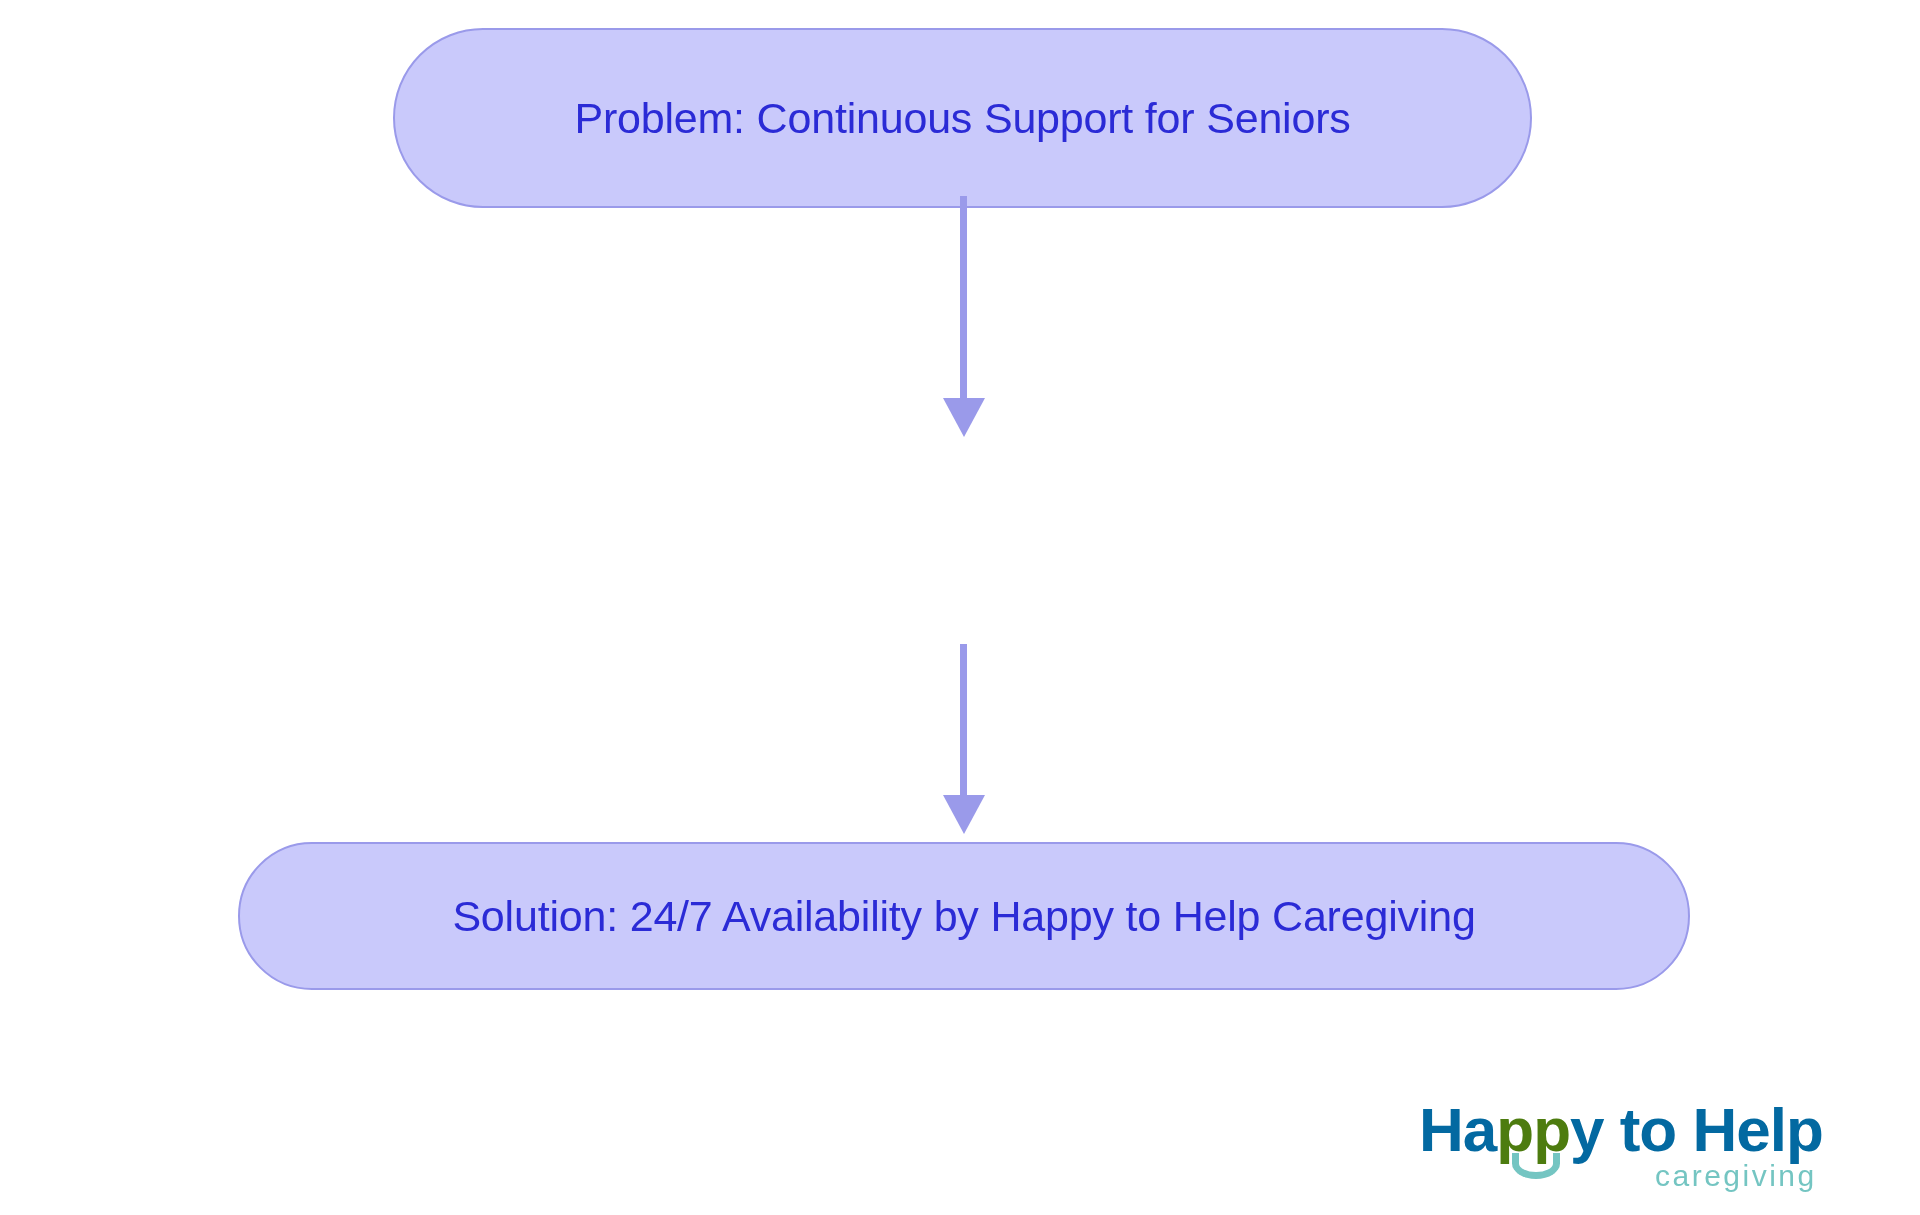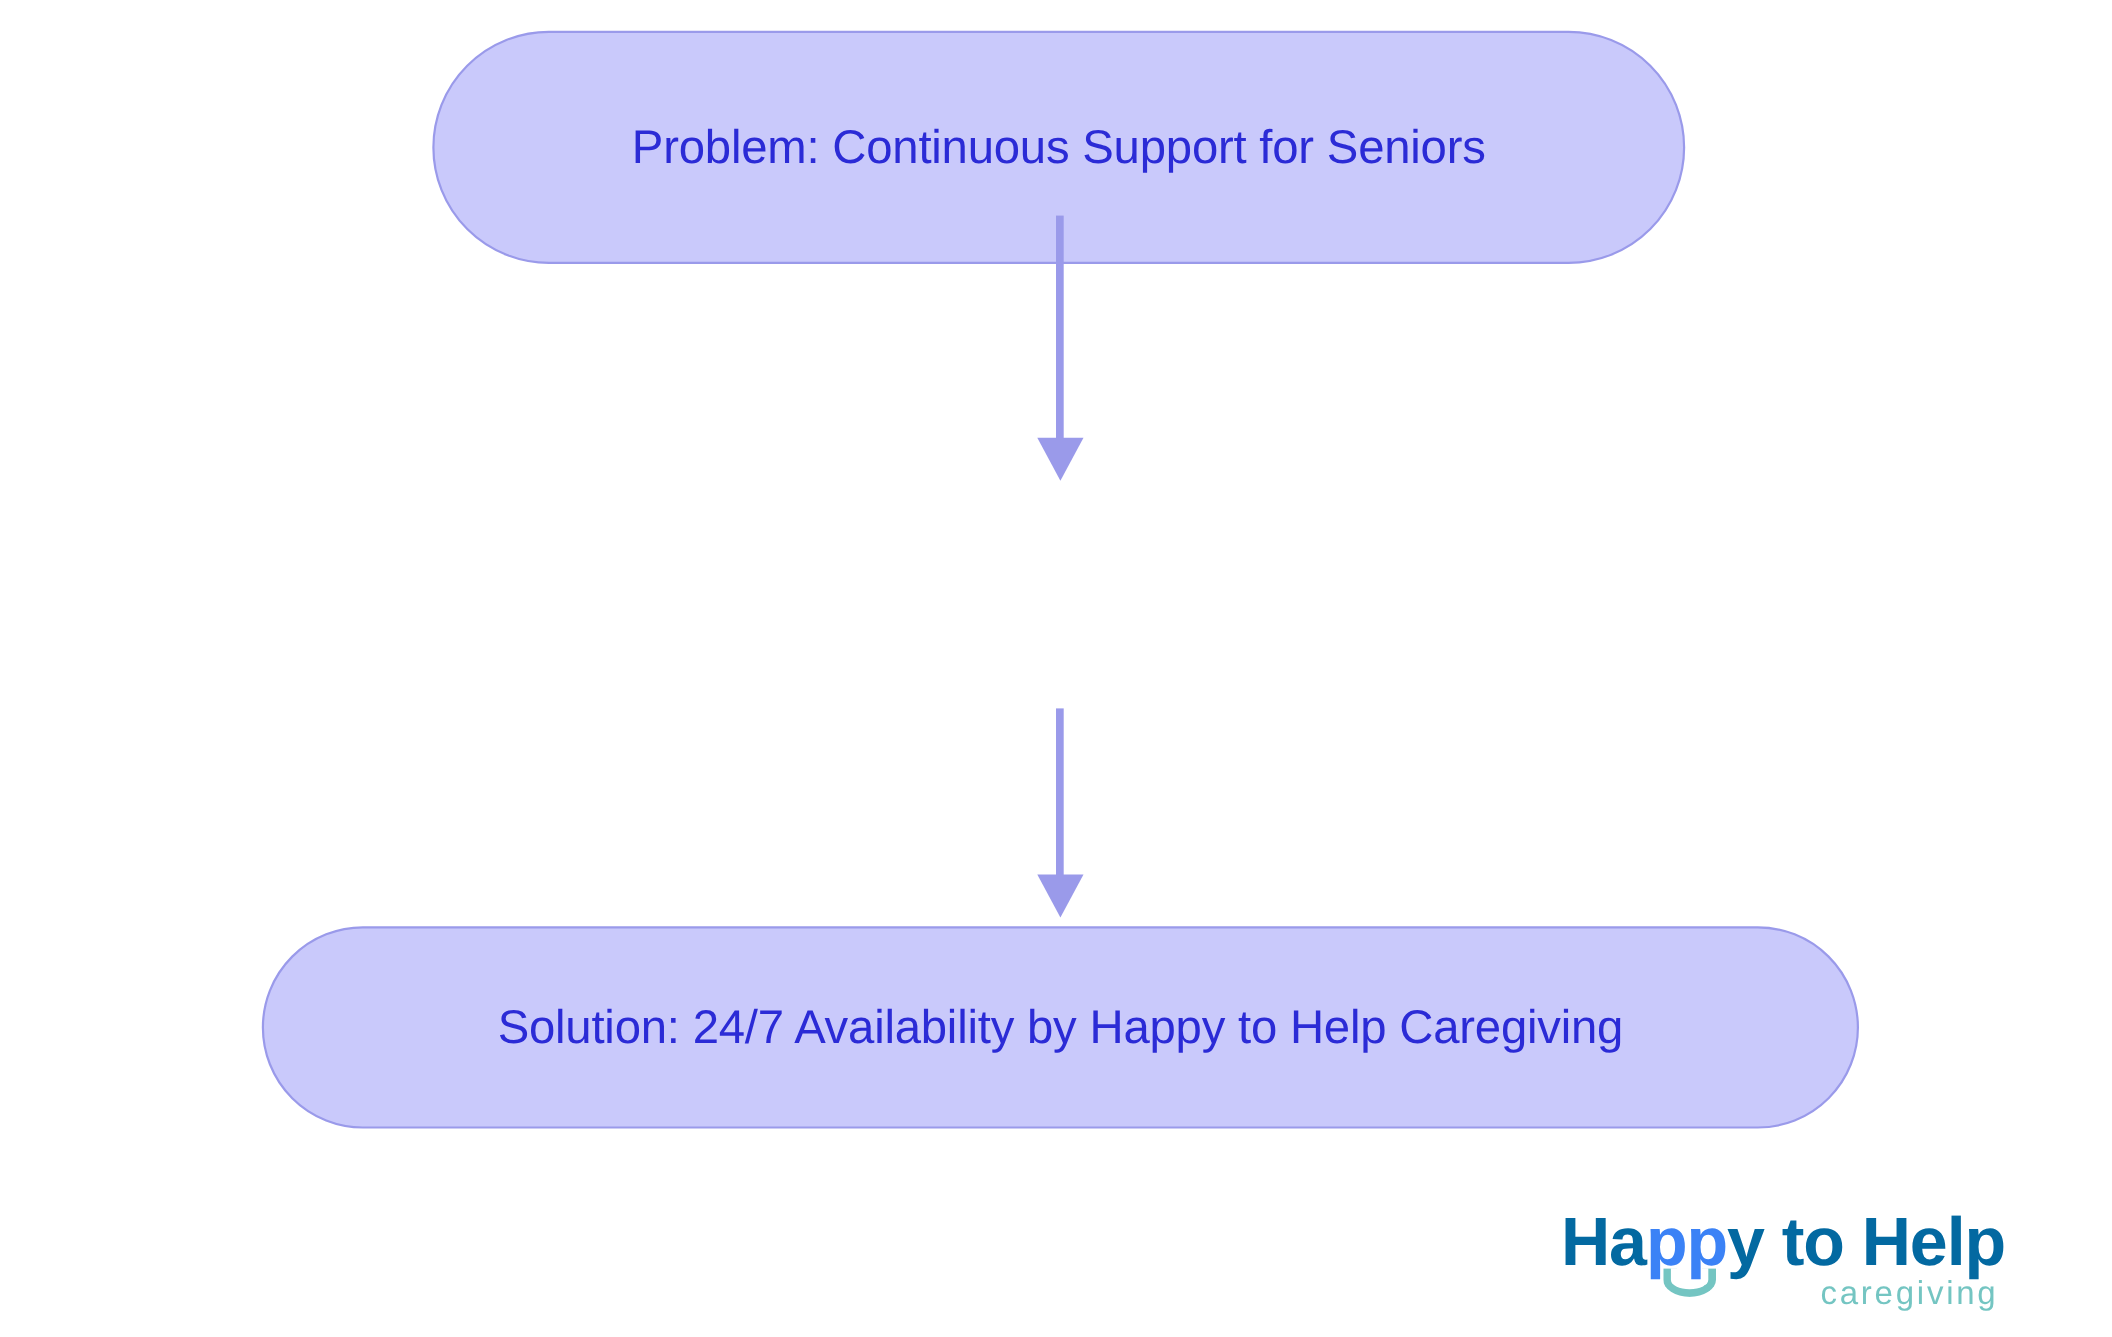--- a/index.html
+++ b/index.html
@@ -43,39 +43,39 @@
   .node-label {
     line-height: 1;
     text-align: center;
   }
 
   
   #node-problem {
     left: 393px;
     top: 28px;
     width: 1139px;
-    height: 212px;
+    height: 180px;
   }
   #node-problem .node-label { font-size: 43px; }
 
   
   #node-implications {
     left: 172px;
     top: 440px;
     width: 1583px;
     height: 204px;
   }
   #node-implications .node-label { font-size: 43px; }
 
   
   #node-solution {
     left: 238px;
     top: 842px;
     width: 1452px;
-    height: 184px;
+    height: 148px;
   }
   #node-solution .node-label { font-size: 43px; }
 
   
   .edge {
     position: absolute;
   }
   .edge-line {
     position: absolute;
     background: #9a9aea;
@@ -110,21 +110,21 @@
     position: absolute;
     left: 0;
     top: 0;
     font-size: 62px;
     font-weight: bold;
     letter-spacing: -1px;
     line-height: 1;
     white-space: nowrap;
   }
   .logo-coral { color: #0369a1; }
-  .logo-teal  { color: #3b82f6; }
+  .logo-teal  { color: #4d7c0f; }
 
   #logo-smile {
     position: absolute;
     left: 93px;
     top: 54px;
     width: 48px;
     height: 26px;
     border: 7px solid #74c5c2;
     border-top: none;
     border-bottom-left-radius: 40px 26px;

